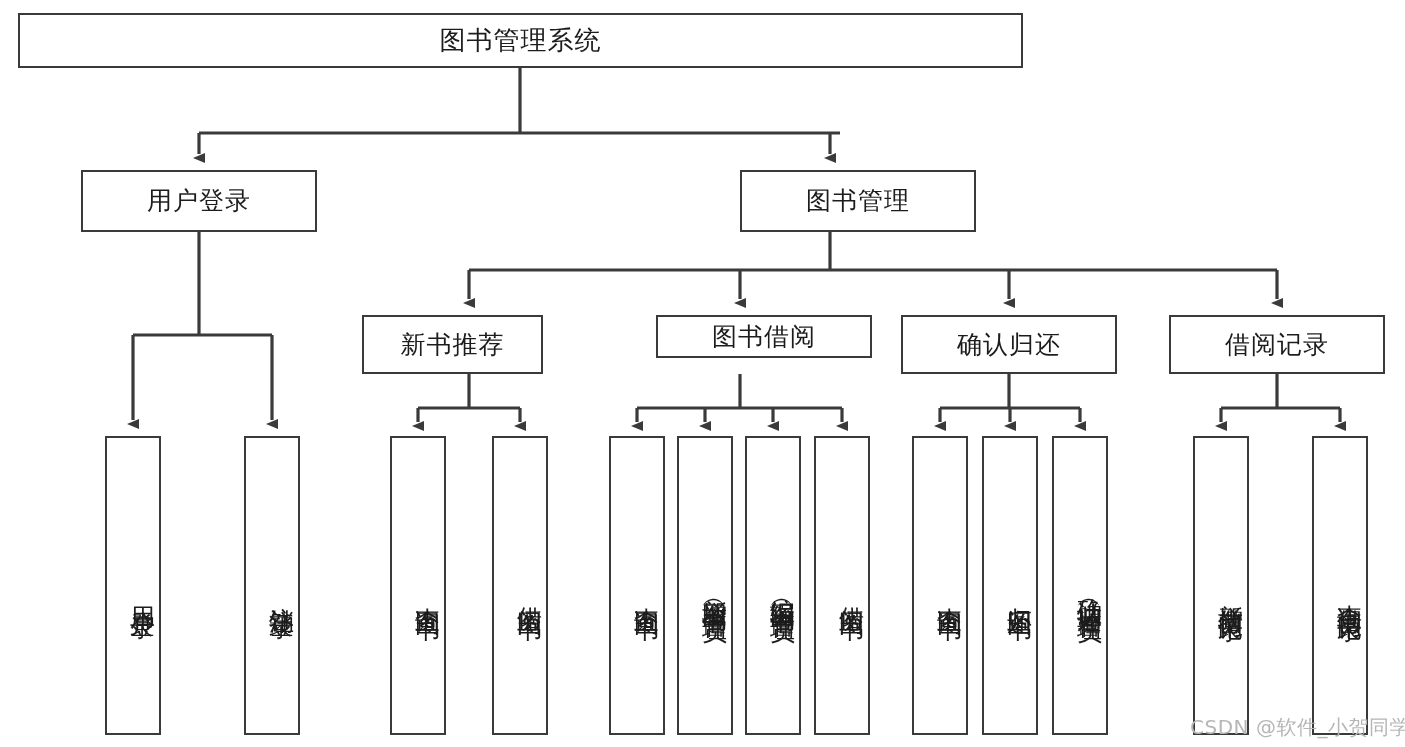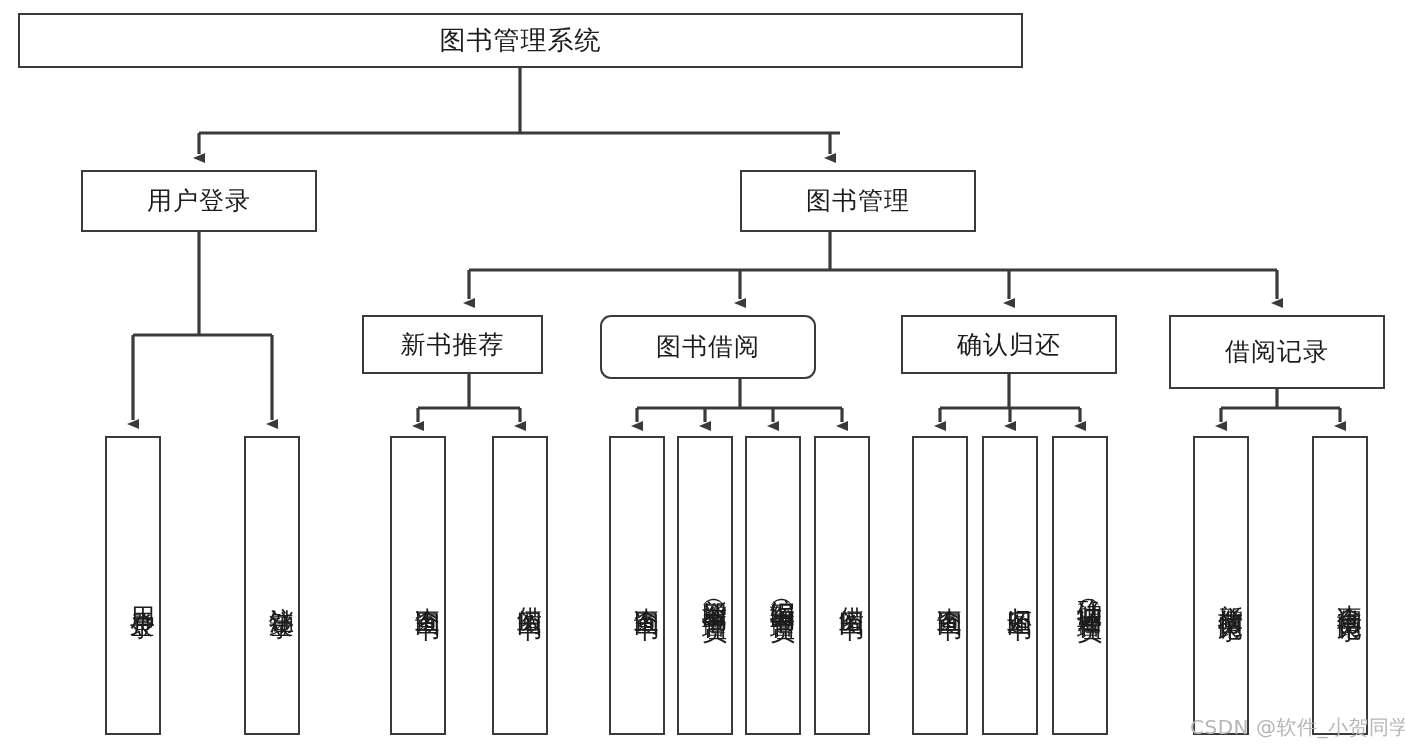--- a/index.html
+++ b/index.html
@@ -128,27 +128,27 @@
   <div class="node horiz" style="left:81px; top:170px; width:236px; height:62px;">
     <span>用户登录</span>
   </div>
   <div class="node horiz" style="left:712px; top:170px; width:236px; height:62px;margin-left:28px;">
     <span>图书管理</span>
   </div>
 
   <div class="node horiz" style="left:362px; top:315px; width:181px; height:59px;">
     <span>新书推荐</span>
   </div>
-  <div class="node horiz" style="left:600px; top:315px; width:216px; height:64px;border-radius:11px;">
+  <div class="node horiz" style="left:656px; top:315px; width:216px; height:43px;">
     <span>图书借阅</span>
   </div>
   <div class="node horiz" style="left:901px; top:315px; width:216px; height:59px;">
     <span>确认归还</span>
   </div>
-  <div class="node horiz" style="left:1169px; top:315px; width:216px; height:74px;">
+  <div class="node horiz" style="left:1169px; top:315px; width:216px; height:59px;">
     <span>借阅记录</span>
   </div>
 
   <div class="node vert" style="left:105px; top:436px; width:56px; height:299px;">
     <span>用户登录</span>
   </div>
   <div class="node vert" style="left:244px; top:436px; width:56px; height:299px;">
     <span>注销登录</span>
   </div>
 

